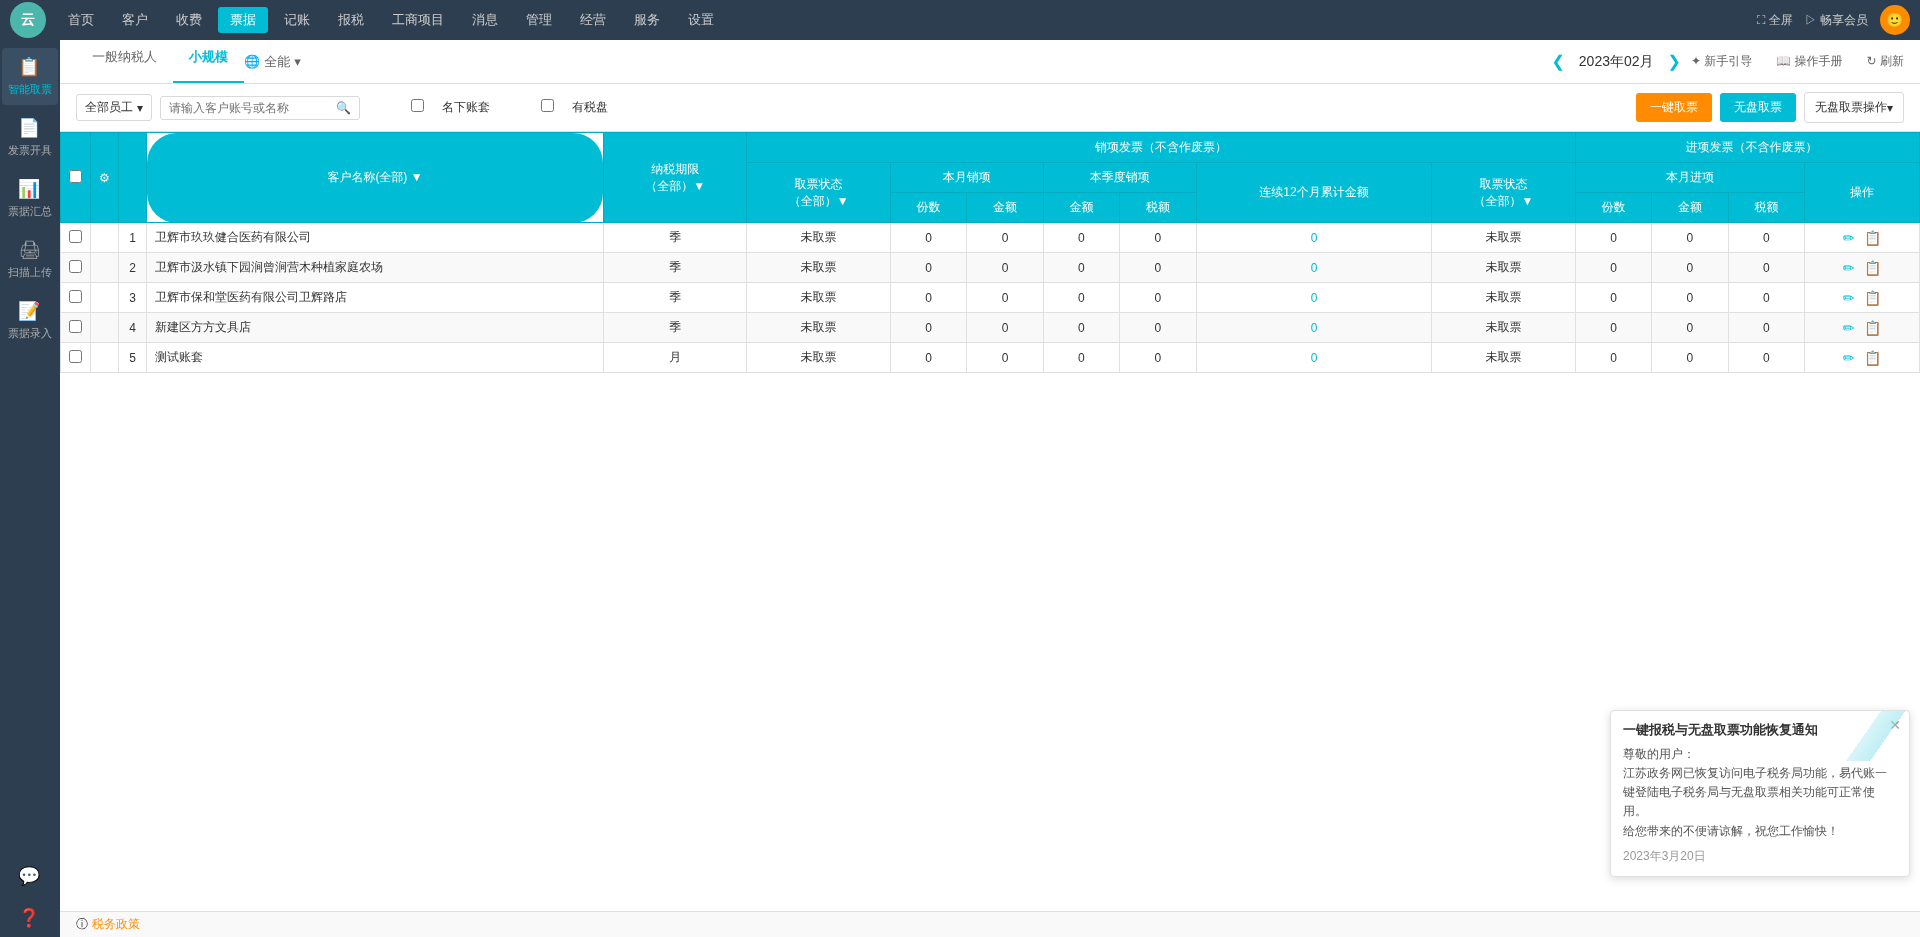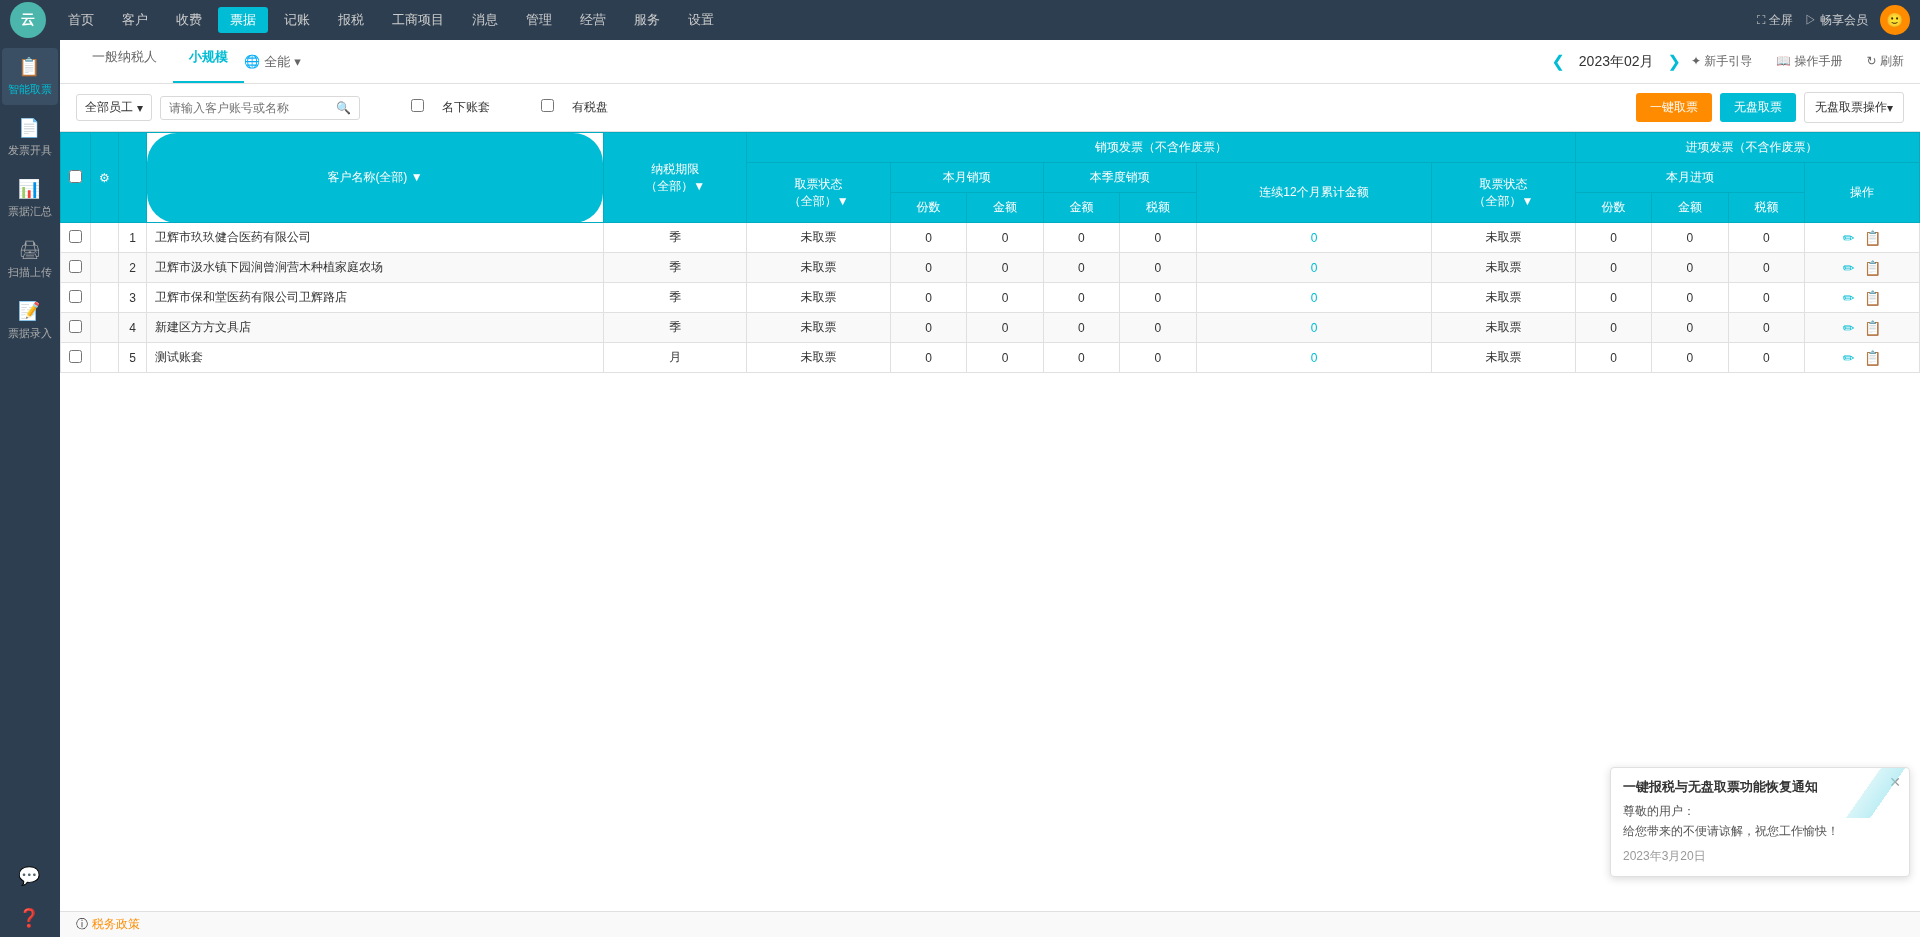--- a/index.html
+++ b/index.html
@@ -407,16 +407,17 @@
 </div>
 
 <div class="notification-panel">
   <span class="close-btn">✕</span>
   <div style="position:absolute;top:0;right:0;width:80px;height:50px;overflow:hidden;pointer-events:none;">
     <div style="position:absolute;top:-10px;right:-10px;width:80px;height:60px;background:linear-gradient(135deg,transparent 40%,#b2ebf2 40%,#80deea 60%,transparent 60%);opacity:0.5;transform:rotate(-10deg);"></div>
   </div>
   <div class="notif-title">一键报税与无盘取票功能恢复通知</div>
   <div class="notif-body">
     <div>尊敬的用户：</div>
+    <div>江苏政务网已恢复访问电子税务局功能，易代账一键登陆电子税务局与无盘取票相关功能可正常使用。</div>
     <div>给您带来的不便请谅解，祝您工作愉快！</div>
     <div class="notif-date">2023年3月20日</div>
   </div>
 </div>
 
 </body></html>

